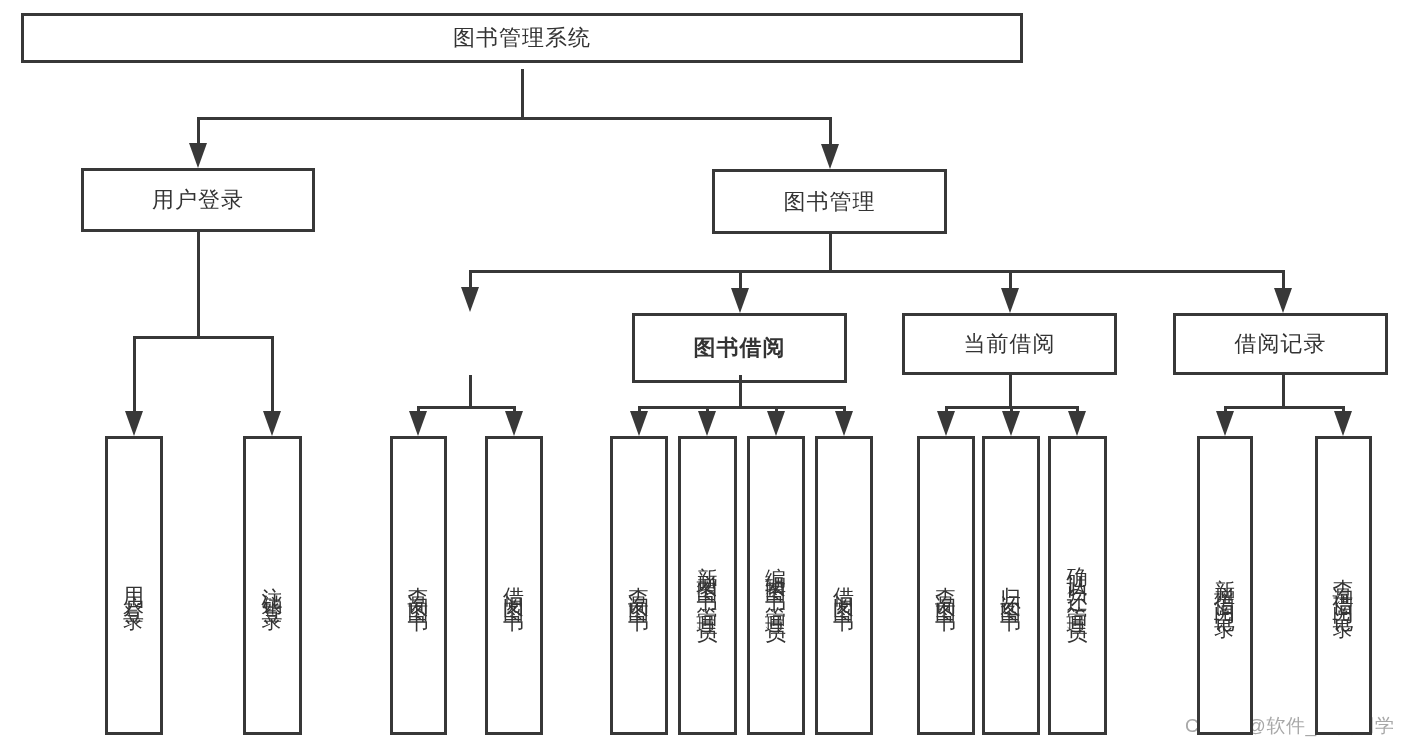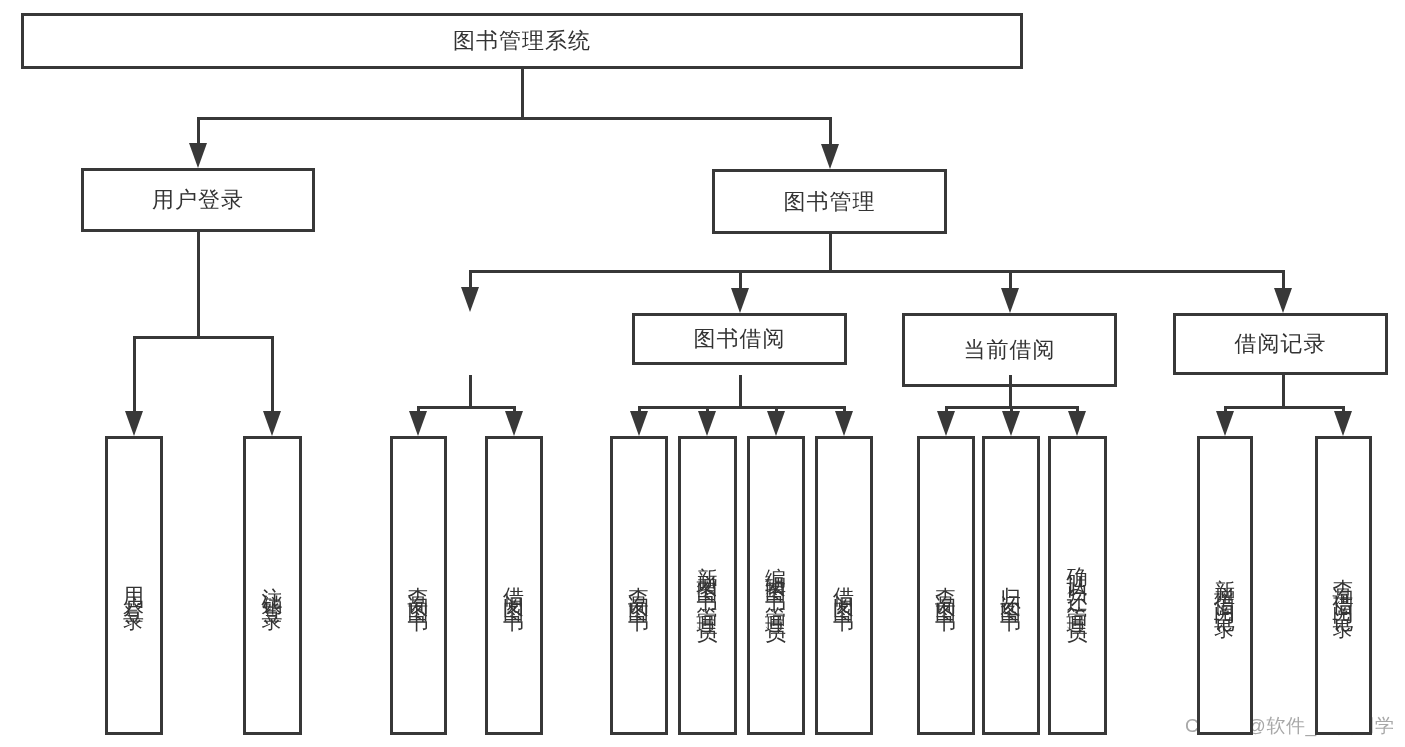--- a/index.html
+++ b/index.html
@@ -54,25 +54,25 @@
     font-size: 19px;
     letter-spacing: 0.5px;
     white-space: nowrap;
   }
 </style>
 </head>
 <body>
 
 <div class="canvas">
   <div class="watermark" style="left: 1185px; top: 713px; color: rgb(168, 168, 168);">CSDN @软件_小贺同学</div>
-<div class="node" style="left: 21px; top: 13px; width: 1002px; height: 56px;">图书管理系统</div>
+<div class="node" style="left: 21px; top: 13px; width: 1002px; height: 50px;">图书管理系统</div>
     <div class="node" style="left: 81px; top: 168px; width: 234px; height: 64px;">用户登录</div>
     <div class="node" style="left: 712px; top: 169px; width: 235px; height: 65px;">图书管理</div>
-    <div class="node" style="left: 632px; top: 313px; width: 215px; height: 52px;">图书借阅</div>
-    <div class="node" style="left: 902px; top: 313px; width: 215px; height: 74px;">当前借阅</div>
+    <div class="node" style="left: 632px; top: 313px; width: 215px; height: 70px; font-weight: bold;">图书借阅</div>
+    <div class="node" style="left: 902px; top: 313px; width: 215px; height: 62px;">当前借阅</div>
     <div class="node" style="left: 1173px; top: 313px; width: 215px; height: 62px;">借阅记录</div>
     <div class="node vertical" style="left: 105px; top: 436px; width: 58px; height: 299px;">用户登录</div>
     <div class="node vertical" style="left: 243px; top: 436px; width: 59px; height: 299px;">注销登录</div>
     <div class="node vertical" style="left: 390px; top: 436px; width: 57px; height: 299px;">查询图书</div>
     <div class="node vertical" style="left: 485px; top: 436px; width: 58px; height: 299px;">借阅图书</div>
     <div class="node vertical" style="left: 610px; top: 436px; width: 58px; height: 299px;">查询图书</div>
     <div class="node vertical" style="left: 678px; top: 436px; width: 59px; height: 299px;">新增图书（管理员）</div>
     <div class="node vertical" style="left: 747px; top: 436px; width: 58px; height: 299px;">编辑图书（管理员）</div>
     <div class="node vertical" style="left: 815px; top: 436px; width: 58px; height: 299px;">借阅图书</div>
     <div class="node vertical" style="left: 917px; top: 436px; width: 58px; height: 299px;">查询图书</div>

